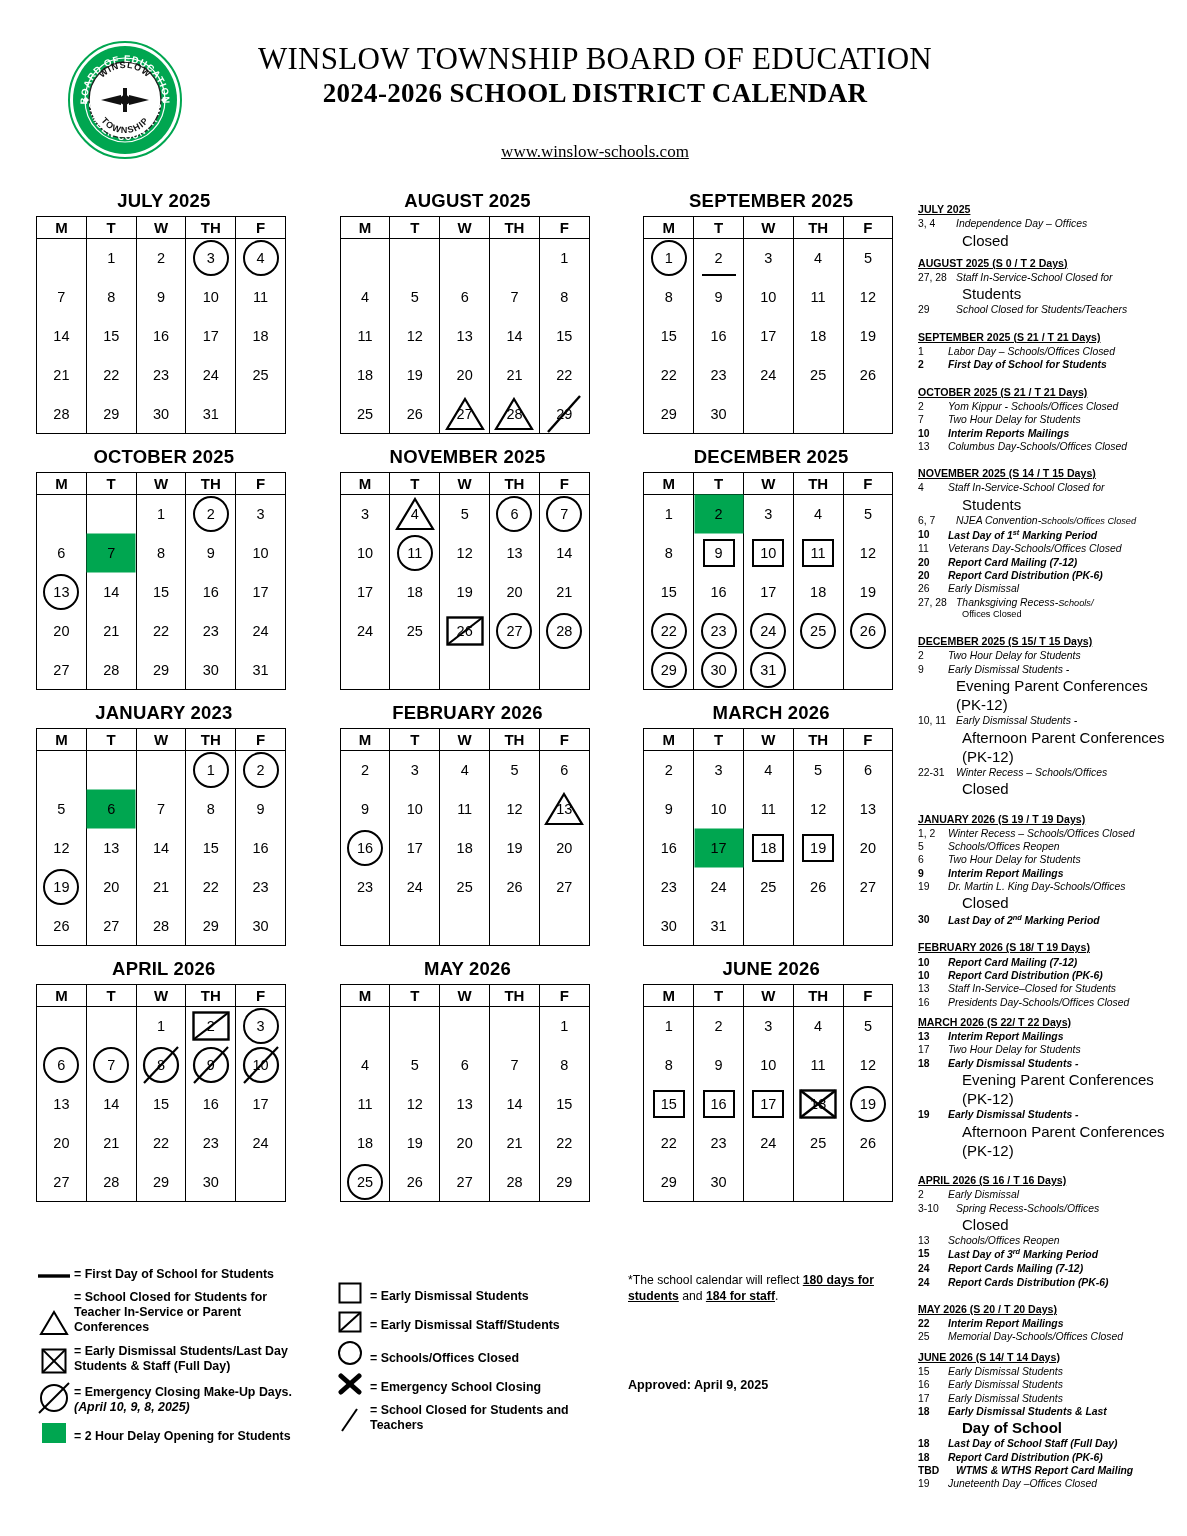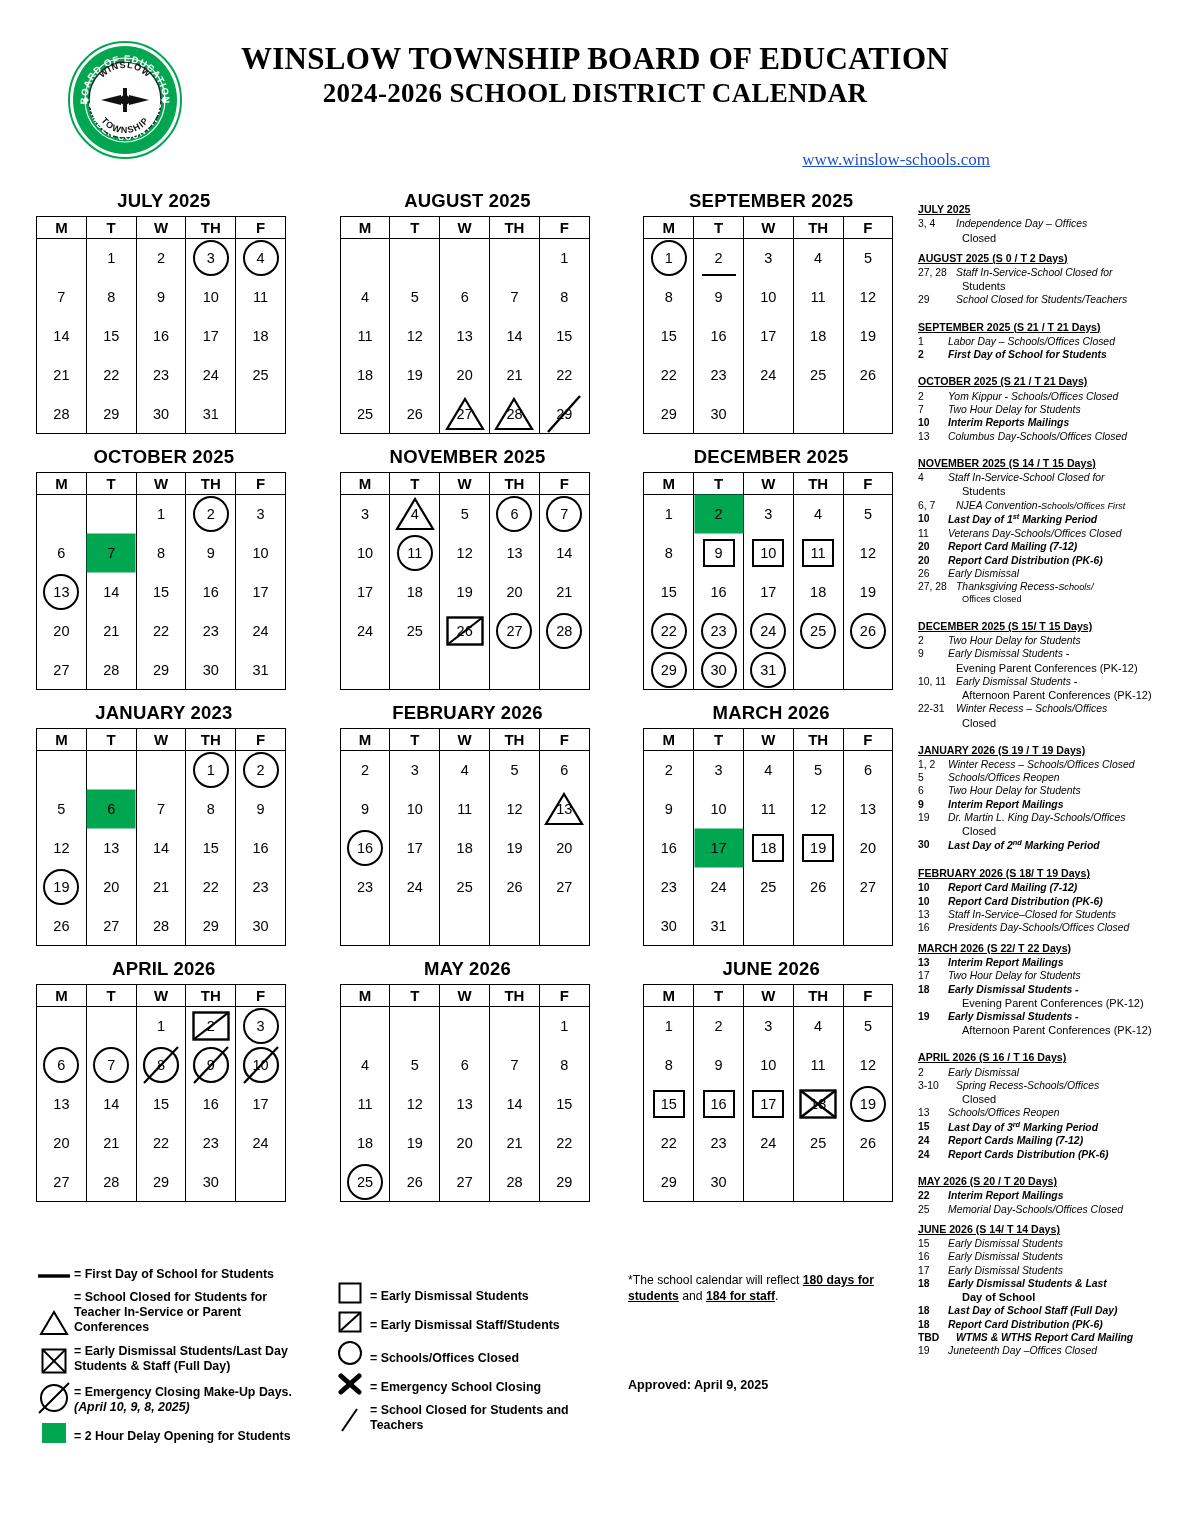--- a/index.html
+++ b/index.html
@@ -12,32 +12,32 @@
     position: relative;
     overflow: hidden;
   }
 
   
   .header { position: relative; height: 175px; }
   .logo { position: absolute; left: 65px; top: 40px; width: 120px; height: 120px; }
   .title-block { position: absolute; left: 200px; top: 42px; width: 790px; text-align: center; }
   .title-line1 {
     font-family: "Liberation Serif", serif;
-    font-size: 31px; font-weight: bold; letter-spacing: .3px;
+    font-size: 31px; font-weight: normal; letter-spacing: .3px;
     line-height: 1.12; white-space: nowrap;
   }
   .title-line2 {
     font-family: "Liberation Serif", serif;
     font-size: 27px; font-weight: bold; letter-spacing: .3px;
     line-height: 1.2;
   }
   .website {
-    position: absolute; left: 200px; top: 150px; width: 790px; text-align: right;
+    position: absolute; left: 200px; top: 142px; width: 790px; text-align: center;
     font-family: "Liberation Serif", serif;
-    font-size: 17px; color: #1d4ed8; text-decoration: underline;
+    font-size: 17px; color: #000000; text-decoration: underline;
   }
 
   
   .cal-area { position: absolute; left: 0; top: 190px; width: 915px; }
   .cal-row { display: flex; }
   .month {
     width: 264px; margin: 0 16px 12px 36px;
   }
   .month + .month { margin-left: 32px; }
   .month-title {
@@ -108,21 +108,21 @@
   .note-head {
     font-size: 10.6px; font-weight: bold; text-decoration: underline;
     margin-top: 7px; margin-bottom: 1px; line-height: 1.25;
   }
   .notes .note-head:first-child { margin-top: 0; }
   .note-row { display: flex; font-size: 10.4px; line-height: 1.28; }
   .note-day { flex: 0 0 30px; }
   .note-day.wide { flex: 0 0 38px; }
   .note-txt { flex: 1 1 auto; font-style: italic; }
   .note-row.bold { font-weight: bold; }
-  .note-cont { font-size: 11px; line-height: 1.28; padding-left: 44px; }
+  .note-cont { font-size: 15px; line-height: 1.28; padding-left: 44px; }
   .note-cont.ind2 { padding-left: 38px; }
   .small { font-size: 9.2px; }
   sup { font-size: 7.4px; }
   .spacer { height: 7px; }
 </style>
 </head>
 <body>
 
 <div class="header">
   <div class="logo">
@@ -2236,21 +2236,21 @@
     </div>
     <div class="spacer"></div>
     <div class="note-head">NOVEMBER 2025 (S 14 / T 15 Days)</div>
     <div class="note-row">
       <div class="note-day">4</div>
       <div class="note-txt">Staff In-Service-School Closed for</div>
     </div>
     <div class="note-cont">Students</div>
     <div class="note-row">
       <div class="note-day wide">6, 7</div>
-      <div class="note-txt">NJEA Convention-<span class="small">Schools/Offices First</span></div>
+      <div class="note-txt">NJEA Convention-<span class="small">Schools/Offices Closed</span></div>
     </div>
     <div class="note-row bold">
       <div class="note-day">10</div>
       <div class="note-txt">Last Day of 1<sup>st</sup> Marking Period</div>
     </div>
     <div class="note-row">
       <div class="note-day">11</div>
       <div class="note-txt">Veterans Day-Schools/Offices Closed</div>
     </div>
     <div class="note-row bold">

